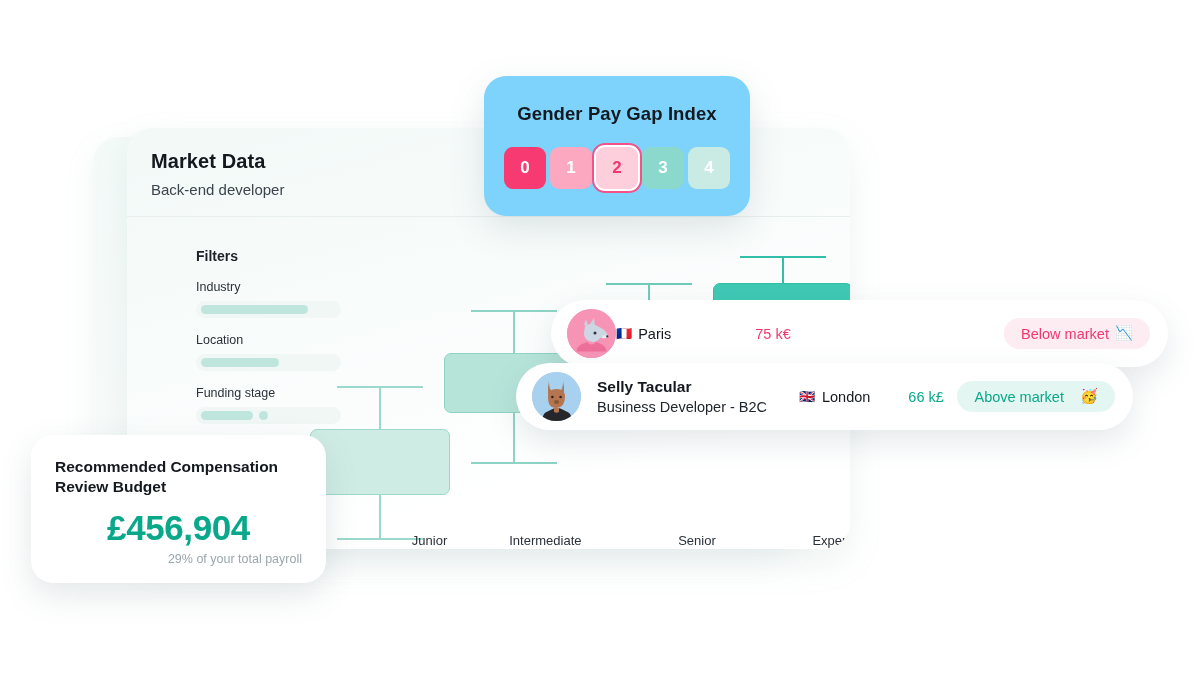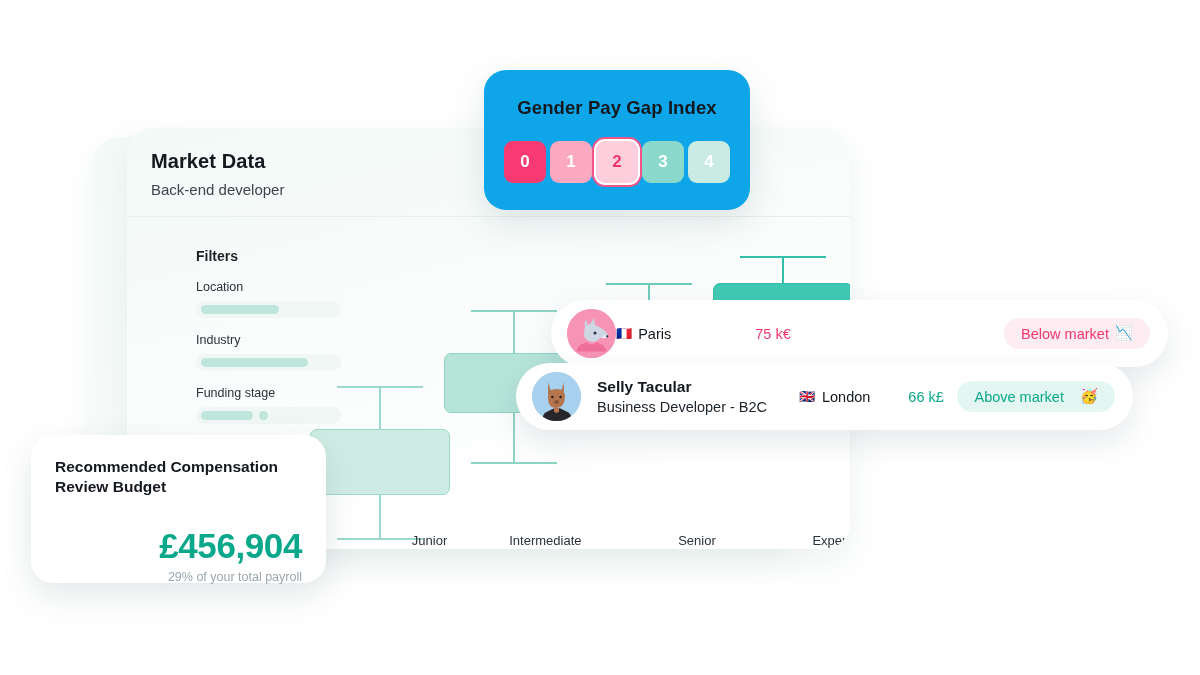--- a/index.html
+++ b/index.html
@@ -81,23 +81,23 @@
   .axis {
     position: absolute; left: 186px; top: 405px; width: 537px;
     display: flex;
   }
   .axis span {
     font-size: 13px; color: #2a313a; text-align: right;
   }
 
   
   .gpg-card {
-    position: absolute; left: 484px; top: 70px;
+    position: absolute; left: 484px; top: 76px;
     width: 266px; height: 140px;
-    background: #0ea5e9; border-radius: 22px;
+    background: #7dd3fc; border-radius: 22px;
     box-shadow: 0 12px 34px rgba(90,110,120,.17);
     display: flex; flex-direction: column; align-items: center;
     padding-top: 27px;
   }
   .gpg-title {
     font-size: 18.5px; font-weight: bold; color: #14181f; letter-spacing: .1px;
   }
   .gpg-scale { display: flex; gap: 4px; margin-top: 22px; }
   .gpg-cell {
     width: 42px; height: 42px; border-radius: 9px;
@@ -145,21 +145,21 @@
     width: 295px; height: 148px;
     background: #fff; border-radius: 22px;
     box-shadow: 0 12px 32px rgba(90,110,120,.16);
     padding: 22px 24px 0 24px;
   }
   .budget-title {
     font-size: 15.5px; font-weight: bold; color: #14181f; line-height: 1.32;
   }
   .budget-amount {
     font-size: 35px; font-weight: bold; color: #0aa88a;
-    text-align: right; margin-top: 28px; letter-spacing: -.4px;
+    text-align: center; margin-top: 10px; letter-spacing: -.4px;
   }
   .budget-note {
     font-size: 12.5px; color: #9aa7ae; text-align: right; margin-top: 4px;
   }
 </style>
 </head>
 <body>
 
 <div class="stage">
 
@@ -169,29 +169,29 @@
     <div class="mc-header">
       <div class="mc-title">Market Data</div>
       <div class="mc-sub">Back-end developer</div>
     </div>
     <div class="mc-divider"></div>
 
     <div class="filters">
       <div class="filters-title">Filters</div>
       <div id="filter-list">
           <div class="filter-group">
+            <div class="filter-label">Industry</div>
+            <div class="filter-field">
+              <div class="skel" style="width: 107px;"></div>
+            </div>
+          </div>
+          <div class="filter-group">
             <div class="filter-label">Location</div>
             <div class="filter-field">
               <div class="skel" style="width: 78px;"></div>
-            </div>
-          </div>
-          <div class="filter-group">
-            <div class="filter-label">Industry</div>
-            <div class="filter-field">
-              <div class="skel" style="width: 107px;"></div>
             </div>
           </div>
           <div class="filter-group">
             <div class="filter-label">Funding stage</div>
             <div class="filter-field">
               <div class="skel" style="width: 52px;"></div>
               <div class="skel-dot"></div>
             </div>
           </div>
           <div class="filter-group">

